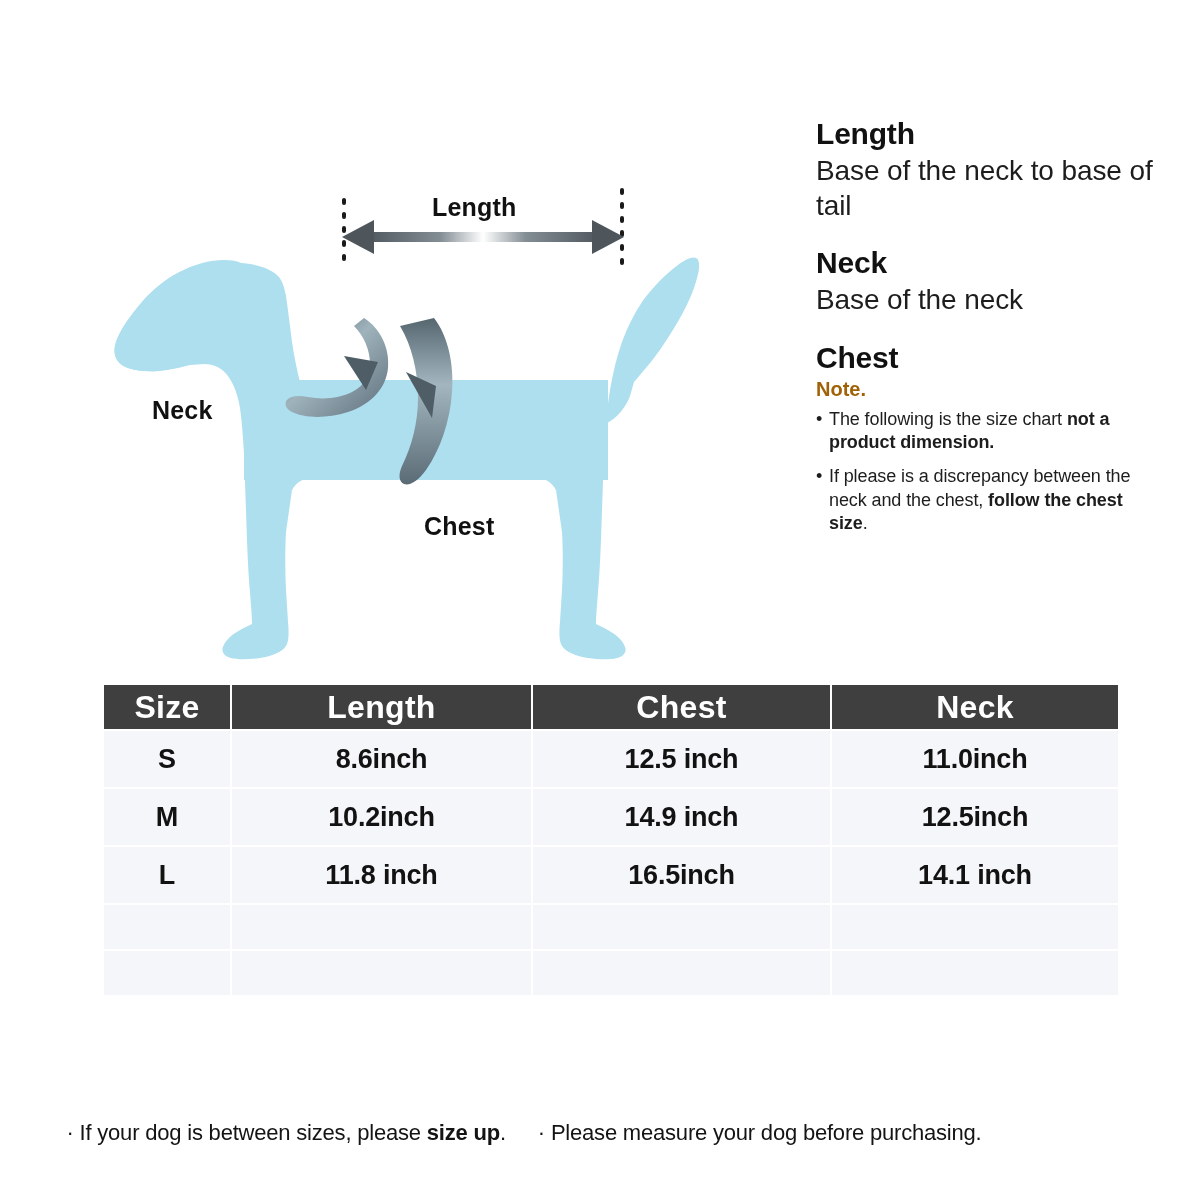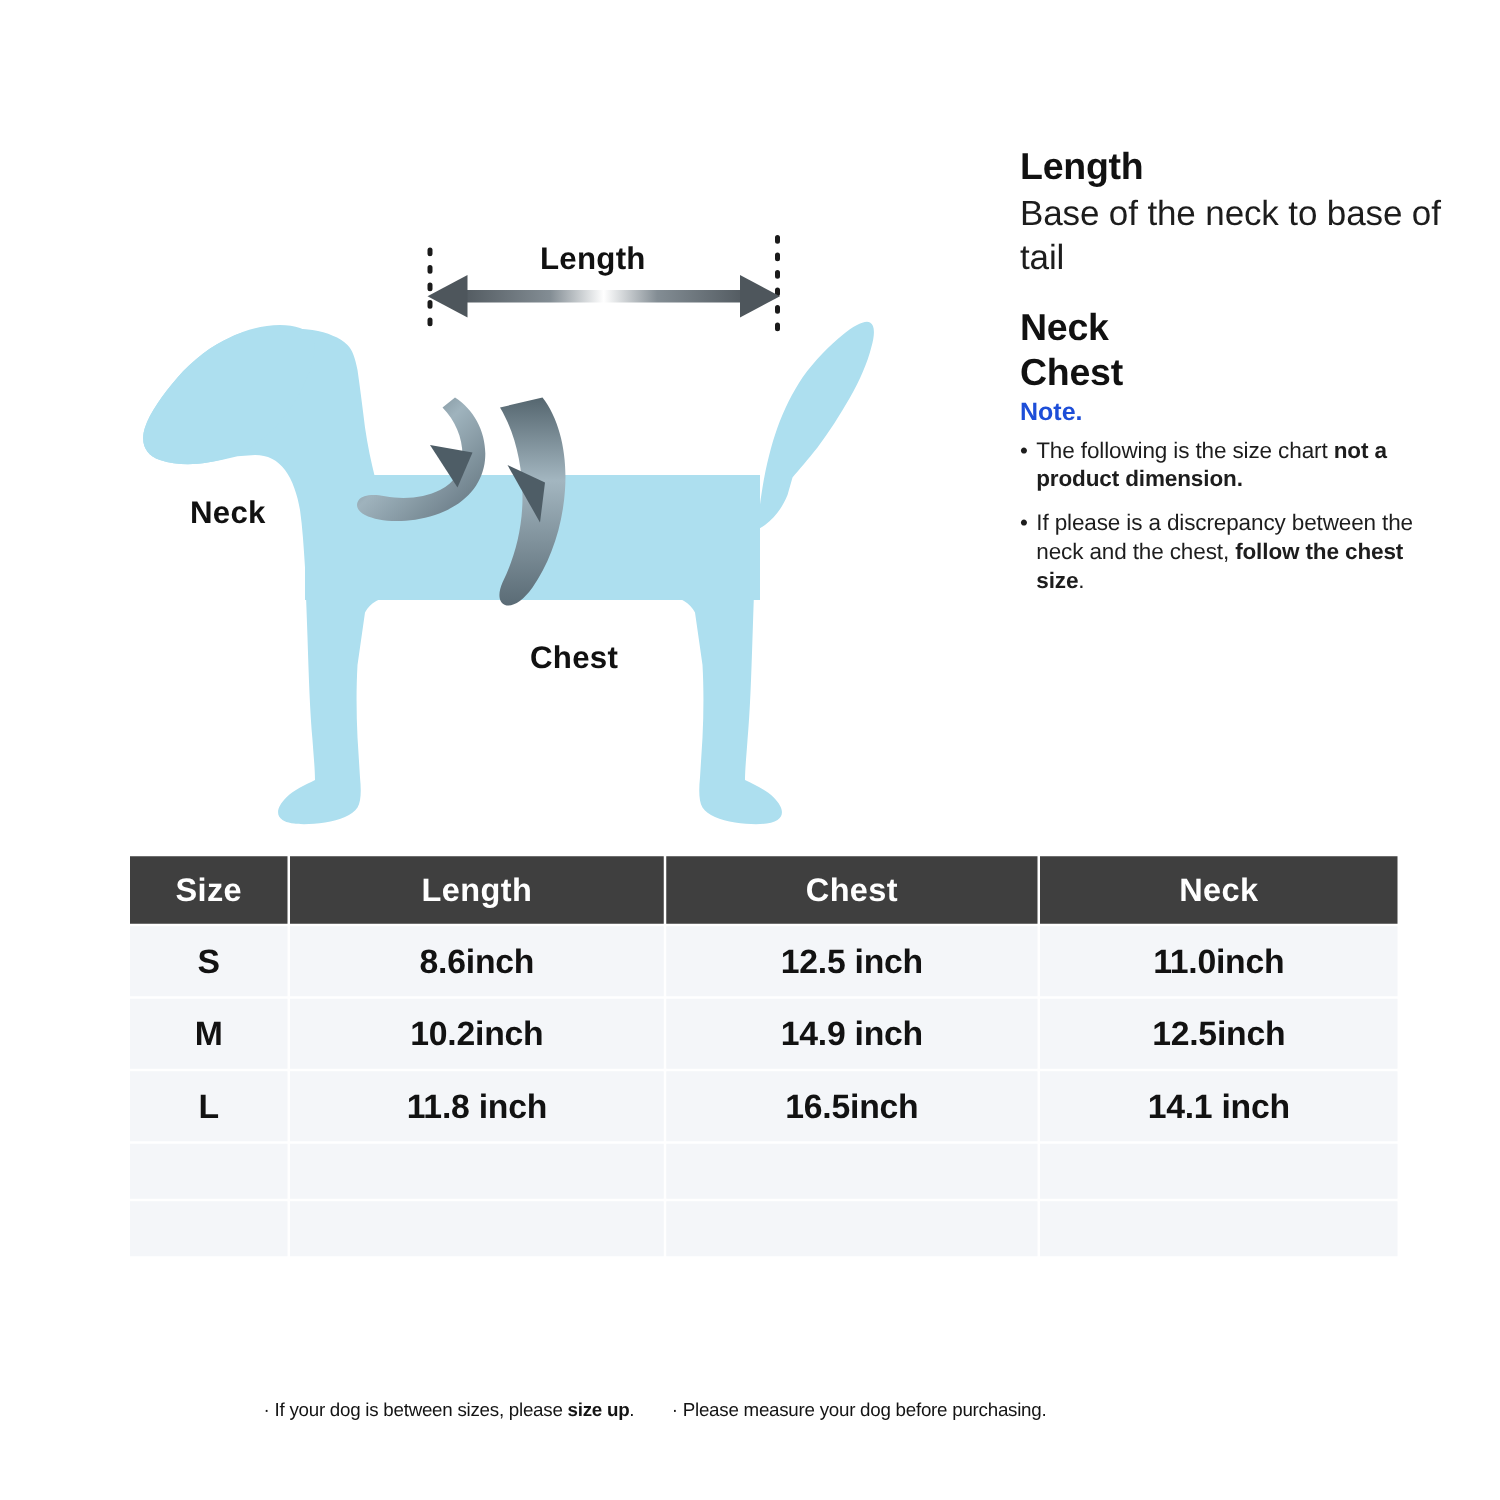--- a/index.html
+++ b/index.html
@@ -69,21 +69,21 @@
     color: #1d1d1d;
     margin: 0 0 24px 0;
     letter-spacing: -0.1px;
   }
   .def-desc.last { margin-bottom: 18px; }
 
   #note-block { margin-top: 2px; }
   #note-title {
     font-weight: bold;
     font-size: 20px;
-    color: #1d4ed8;
+    color: #a16207;
     margin: 0 0 7px 0;
   }
   .note-item {
     position: relative;
     padding-left: 13px;
     font-size: 18px;
     line-height: 1.3;
     color: #1d1d1d;
     margin-bottom: 11px;
     letter-spacing: -0.1px;
@@ -108,22 +108,22 @@
   #size-table col.c-size   { width: 126px; }
   #size-table col.c-length { width: 299px; }
   #size-table col.c-chest  { width: 297px; }
   #size-table col.c-neck   { width: 286px; }
 
   #size-table th {
     background: #3f3f3f;
     color: #ffffff;
     font-family: "Liberation Sans", sans-serif;
     font-weight: bold;
-    font-size: 26px;
-    height: 54px;
+    font-size: 32px;
+    height: 44px;
     text-align: center;
     vertical-align: middle;
     padding: 0;
     letter-spacing: 0.3px;
   }
   #size-table td {
     background: #f4f6f9;
     color: #121212;
     font-family: "Liberation Sans", sans-serif;
     font-weight: bold;
@@ -136,21 +136,21 @@
   }
   #size-table td.filler { height: 44px; }
 
   
   #footer-tips {
     position: absolute;
     left: 0;
     top: 1120px;
     width: 1048px;
     text-align: center;
-    font-size: 15px;
+    font-size: 22px;
     color: #141414;
     letter-spacing: -0.2px;
     white-space: nowrap;
   }
   #footer-tips .tip { display: inline; }
   #footer-tips .tip + .tip { margin-left: 26px; }
   #footer-tips b { font-weight: bold; }
 </style>
 </head>
 <body>
@@ -298,20 +298,21 @@
   <div class="diagram-label" id="label-neck">Neck</div>
   <div class="diagram-label" id="label-chest">Chest</div>
 </div>
 
 <div id="definitions-panel">
 
   <h3 class="def-term">Length</h3>
   <p class="def-desc">Base of the neck to base of tail</p>
 
   <h3 class="def-term">Neck</h3>
+  <p class="def-desc">Base of the neck</p>
 
   <h3 class="def-term">Chest</h3>
 
   <div id="note-block">
     <div id="note-title">Note.</div>
 
     <div class="note-item">
       <span class="note-bullet">•</span>
       <span>The following is the size chart </span><b>not a product dimension.</b><span></span>
     </div>

